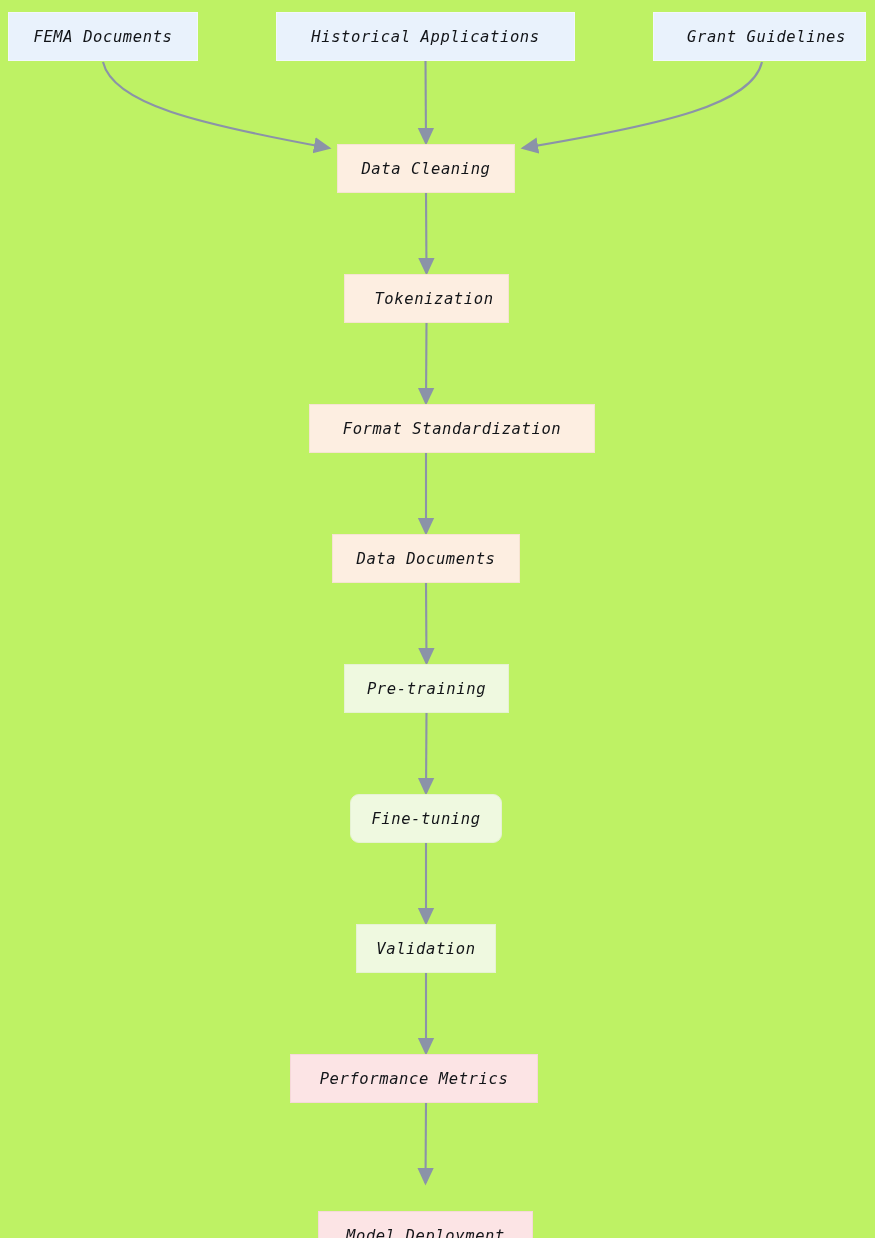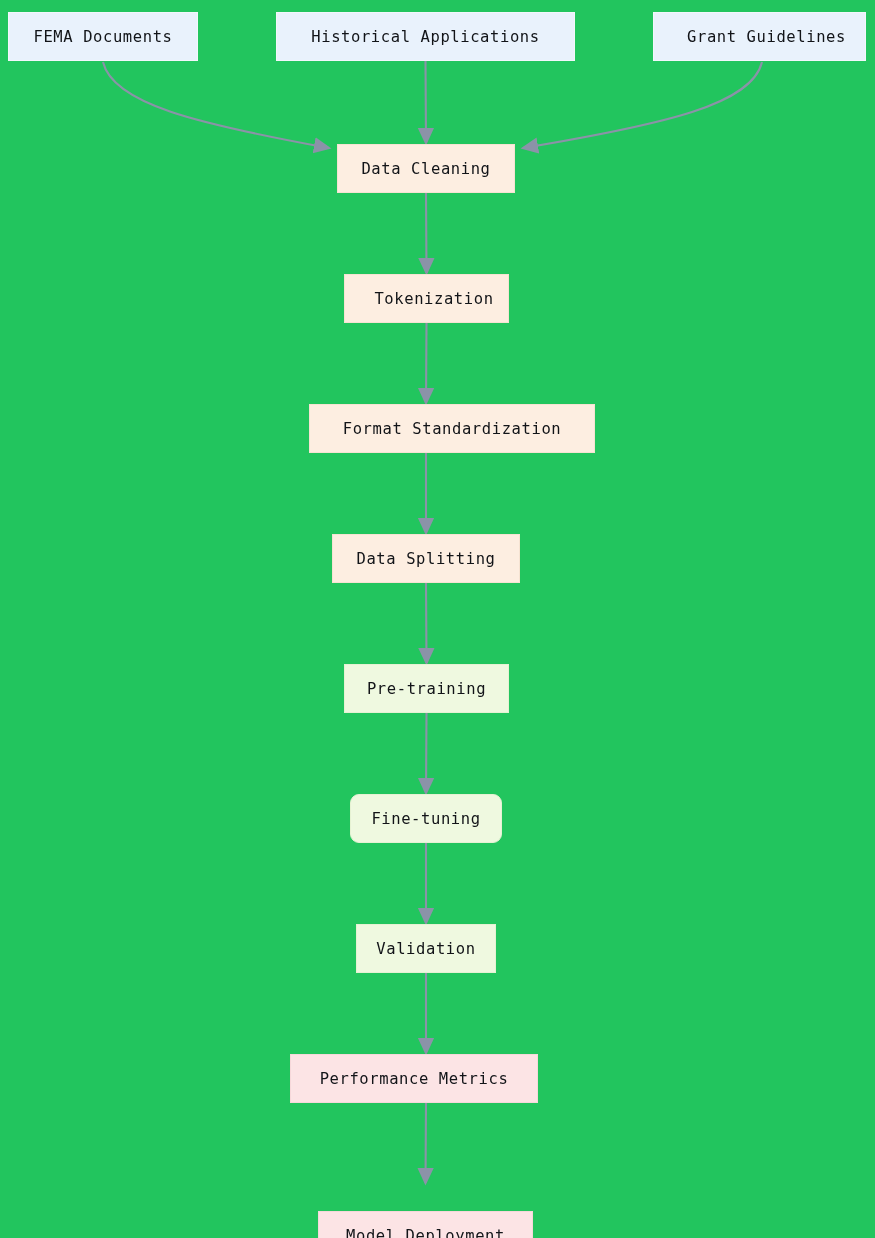--- a/index.html
+++ b/index.html
@@ -5,23 +5,24 @@
 <style>
   html, body {
     margin: 0;
     padding: 0;
     background: #282c34;
   }
   #canvas {
     position: relative;
     width: 875px;
     height: 1238px;
-    background: #22c55e;
+    background: #bef264;
     overflow: hidden;
     font-family: "DejaVu Sans Mono", "Liberation Mono", monospace;
+    font-style: italic;
   }
   #edge-layer {
     position: absolute;
     left: 0;
     top: 0;
     width: 875px;
     height: 1238px;
     pointer-events: none;
   }
   .node {
@@ -99,21 +100,21 @@
       <div class="node prep" style="left: 337px; top: 144px; width: 178px; height: 49px;">
         <span>Data Cleaning</span>
       </div>
       <div class="node prep" style="left: 344px; top: 274px; width: 165px; height: 49px; padding-left: 15px;">
         <span>Tokenization</span>
       </div>
       <div class="node prep" style="left: 283px; top: 404px; width: 286px; height: 49px; margin-left: 26px;">
         <span>Format Standardization</span>
       </div>
       <div class="node prep" style="left: 332px; top: 534px; width: 188px; height: 49px;">
-        <span>Data Splitting</span>
+        <span>Data Documents</span>
       </div>
       <div class="node train" style="left: 344px; top: 664px; width: 165px; height: 49px;">
         <span>Pre-training</span>
       </div>
       <div class="node train" style="left: 350px; top: 794px; width: 152px; height: 49px; border-radius: 9px;">
         <span>Fine-tuning</span>
       </div>
       <div class="node train" style="left: 356px; top: 924px; width: 140px; height: 49px;">
         <span>Validation</span>
       </div>

